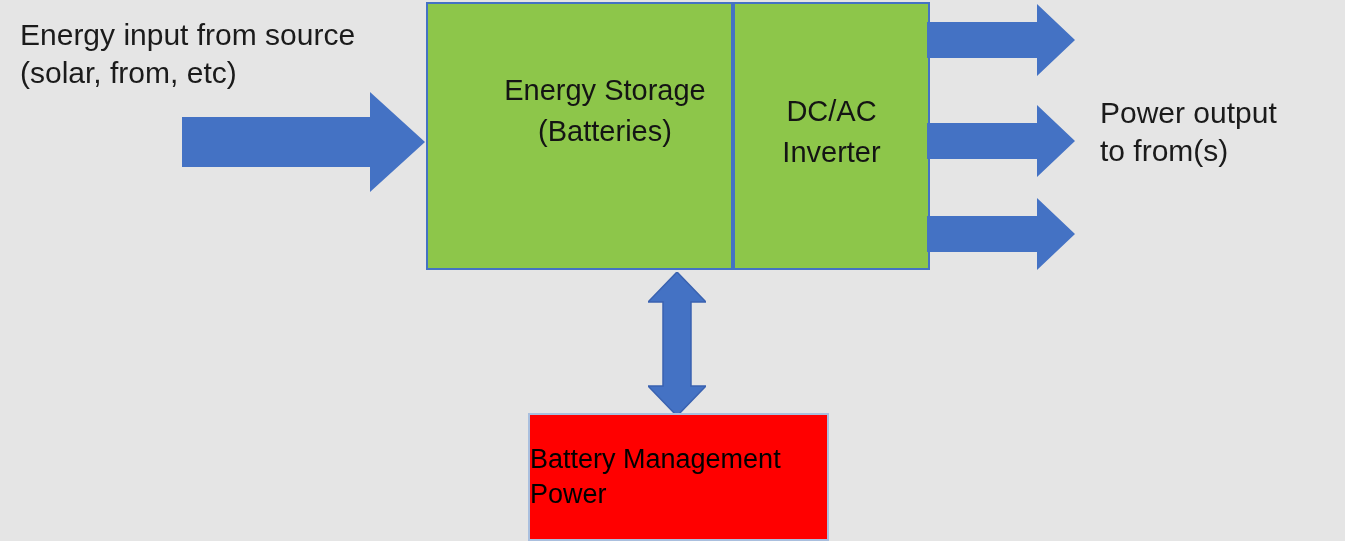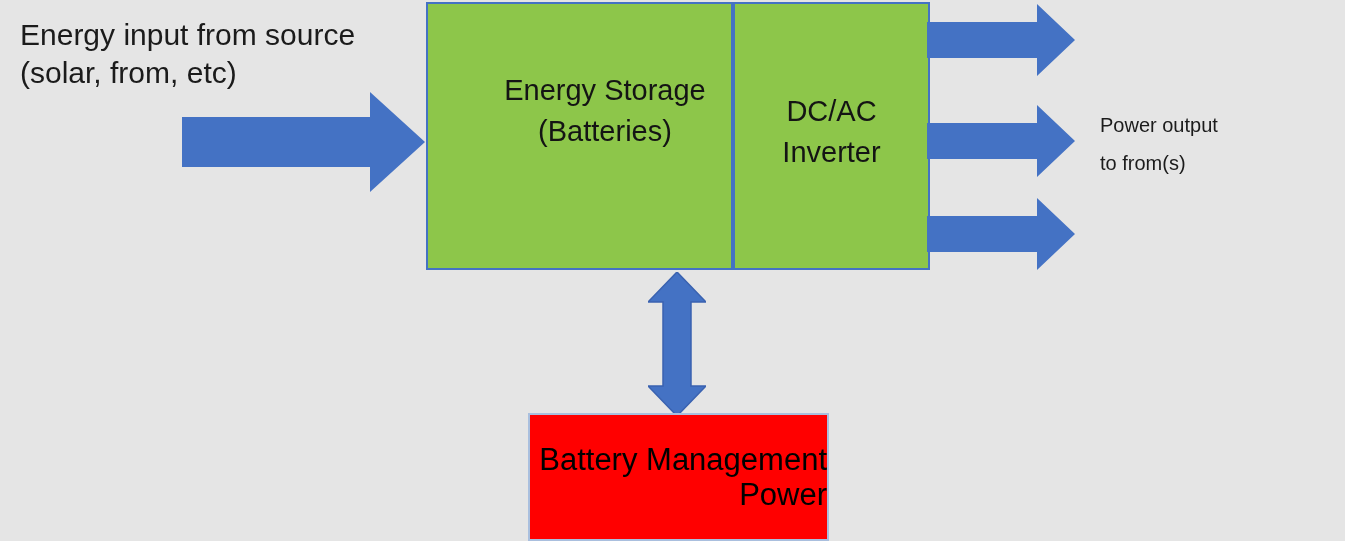--- a/index.html
+++ b/index.html
@@ -22,23 +22,22 @@
   }
   .input-label {
     left: 20px;
     top: 16px;
     font-size: 30px;
     line-height: 38px;
   }
   .output-label {
     left: 1100px;
     top: 94px;
-    font-size: 20px;
+    font-size: 30px;
     line-height: 38px;
-    margin-top: 12px;
   }
   .arrow-svg {
     position: absolute;
     display: block;
   }
   .input-arrow  { left: 182px; top: 92px; }
   .out-arrow-1  { left: 927px; top: 4px; }
   .out-arrow-2  { left: 927px; top: 105px; }
   .out-arrow-3  { left: 927px; top: 198px; }
   .bms-arrow    { left: 648px; top: 272px; }
@@ -77,22 +76,22 @@
     height: 128px;
     box-sizing: border-box;
     background: #ff0000;
     border: 2px solid #a9bfde;
   }
   .bms-label {
     position: absolute;
     left: 0;
     right: 0;
     top: 27px;
-    text-align: right;
-    font-size: 31px;
+    text-align: left;
+    font-size: 27px;
     line-height: 35px;
     color: #000000;
   }
 </style>
 </head>
 <body>
 
 <div class="canvas">
 
   <div class="label input-label">

